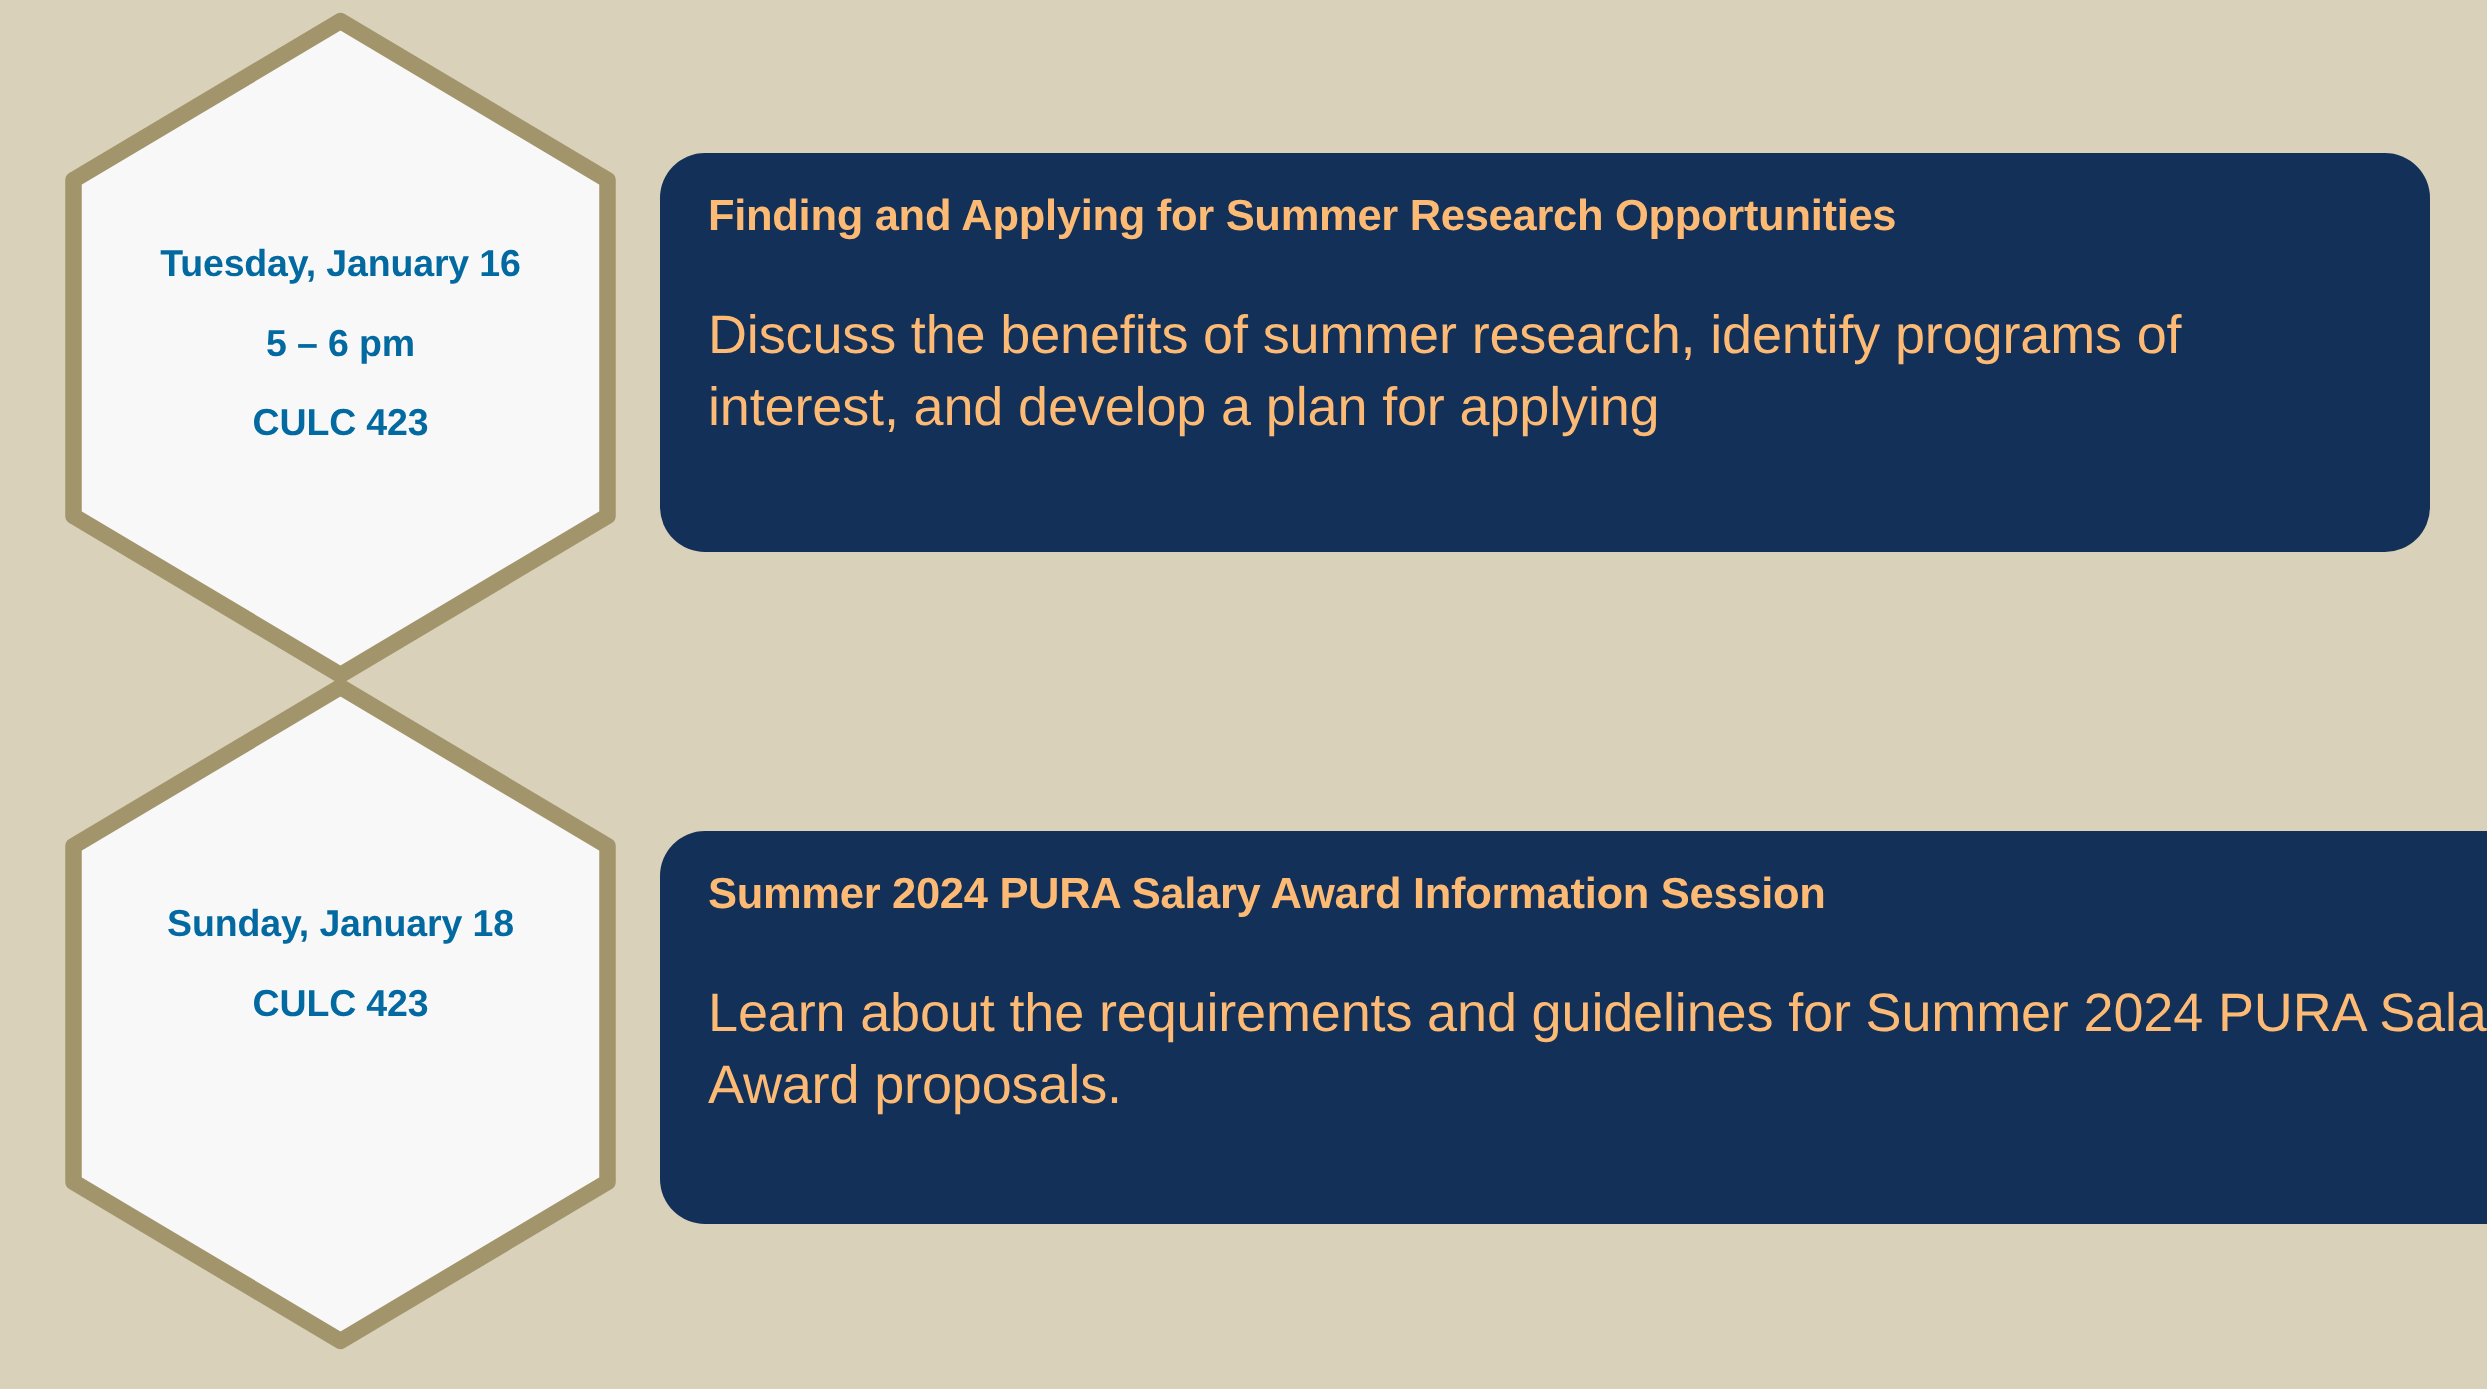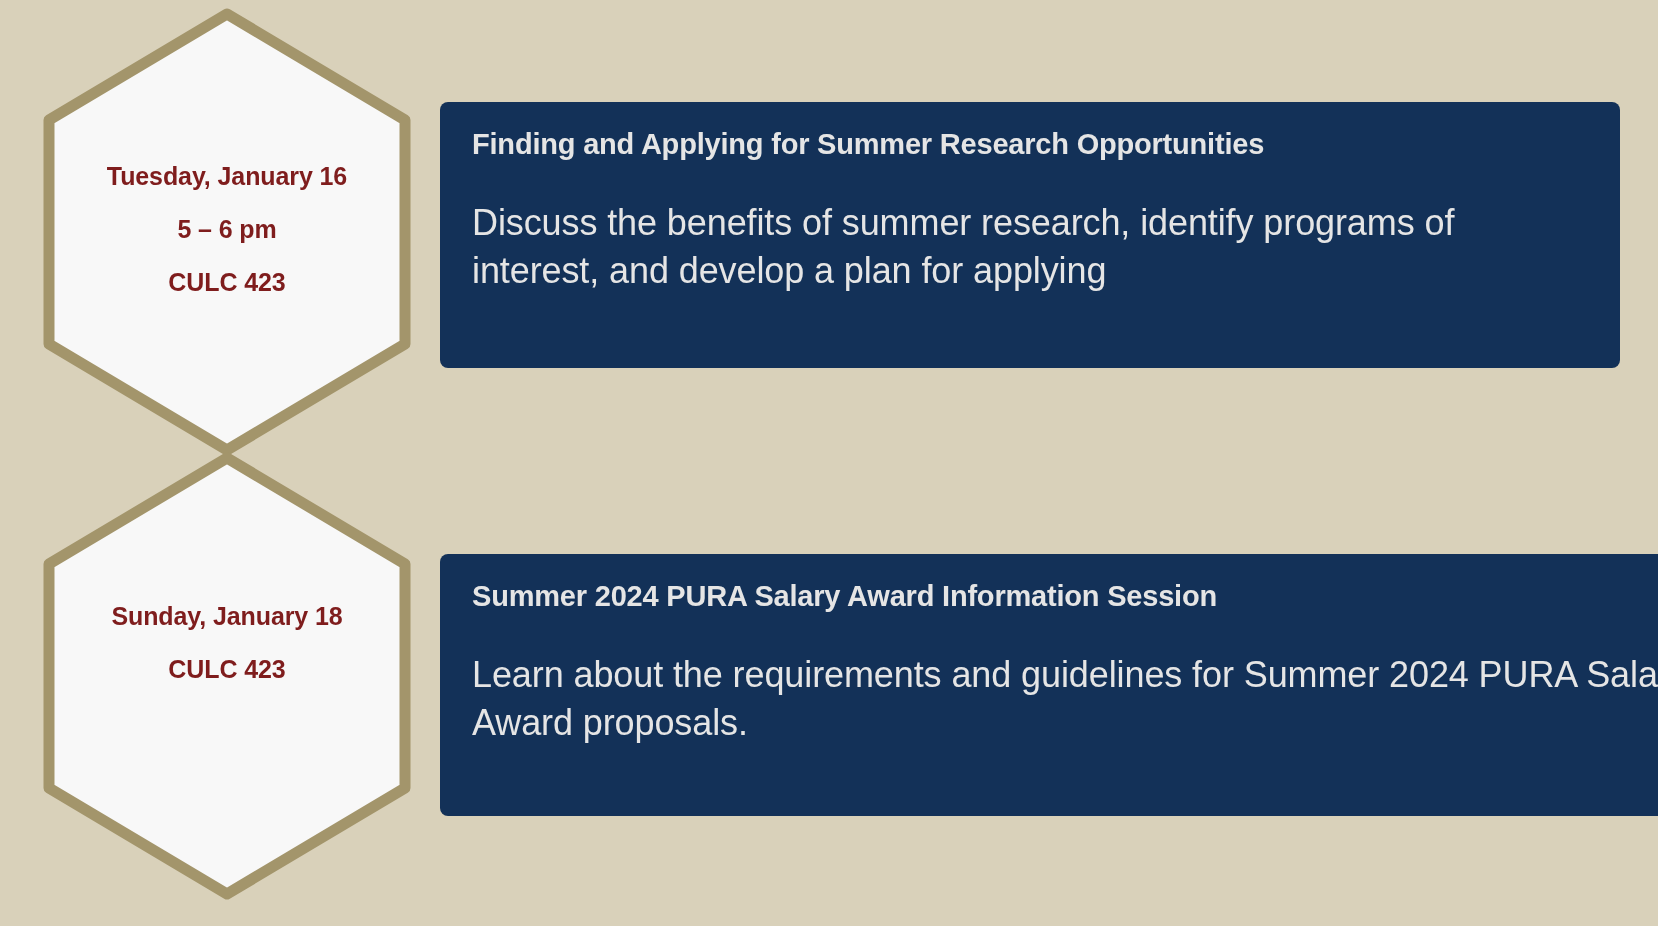--- a/index.html
+++ b/index.html
@@ -30,21 +30,21 @@
     top: 0;
     width: 100%;
     height: 100%;
     display: block;
   }
   .hex-text {
     position: absolute;
     left: 0;
     right: 0;
     text-align: center;
-    color: #7f1d1d;
+    color: #0369a1;
     font-weight: bold;
     font-size: 25px;
     line-height: 1.0;
     letter-spacing: -0.1px;
   }
   .hex-text .line {
     margin: 0 0 28px 0;
   }
   .hex-text .line:last-child {
     margin-bottom: 0;
@@ -53,24 +53,24 @@
   #hex-1 { left: 36px; top: 8px;  height: 448px; }
   #hex-2 { left: 36px; top: 452px; height: 448px; }
 
   #hex-1 .hex-text { top: 156px; }
   #hex-2 .hex-text { top: 152px; }
 
   
   .card {
     position: absolute;
     background: #133158;
-    border-radius: 8px;
+    border-radius: 30px;
     box-sizing: border-box;
     padding: 26px 30px 17px 32px;
-    color: #e5e5e5;
+    color: #fdba74;
   }
   #card-1 { left: 440px; top: 102px;  width: 1180px; height: 266px; }
   #card-2 { left: 440px; top: 554px;  width: 1372px; height: 262px; }
 
   .card-title {
     font-size: 29px;
     font-weight: bold;
     line-height: 1.15;
     margin: 0 0 0 0;
     letter-spacing: -0.2px;

